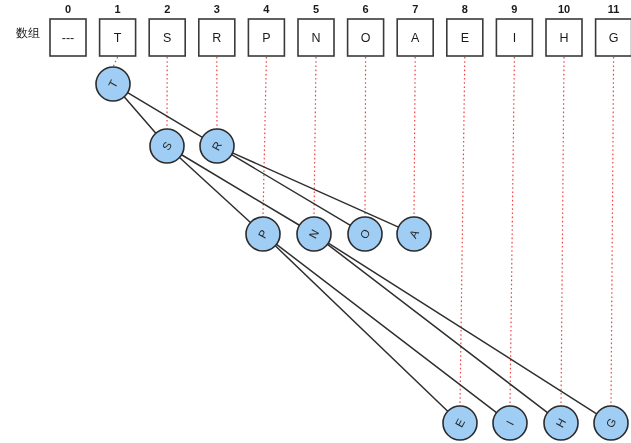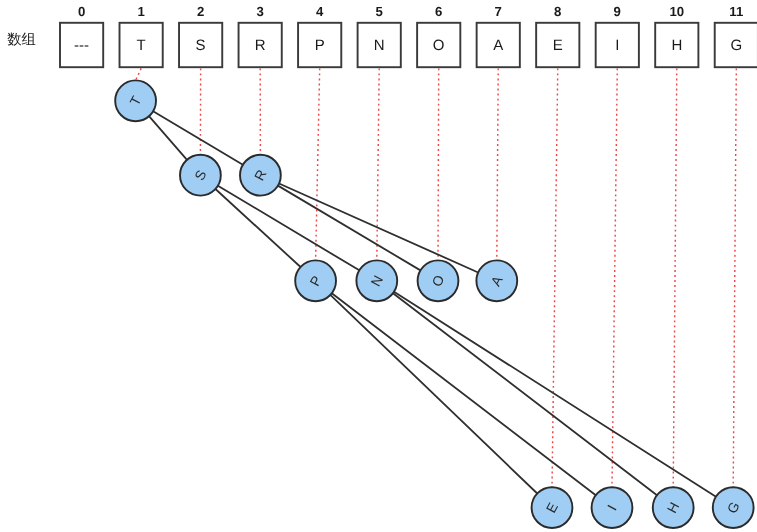--- a/index.html
+++ b/index.html
@@ -21,21 +21,21 @@
   }
   #figure-svg {
     position: absolute;
     left: 0;
     top: 0;
     width: 631px;
     height: 443px;
   }
   .array-label {
     position: absolute;
-    left: 6px;
+    left: 16px;
     top: 26px;
     width: 44px;
     text-align: left;
     font-size: 12px;
     line-height: 14px;
     color: #1a1a1a;
     white-space: nowrap;
   }
   .idx-text {
     font-size: 11px;

